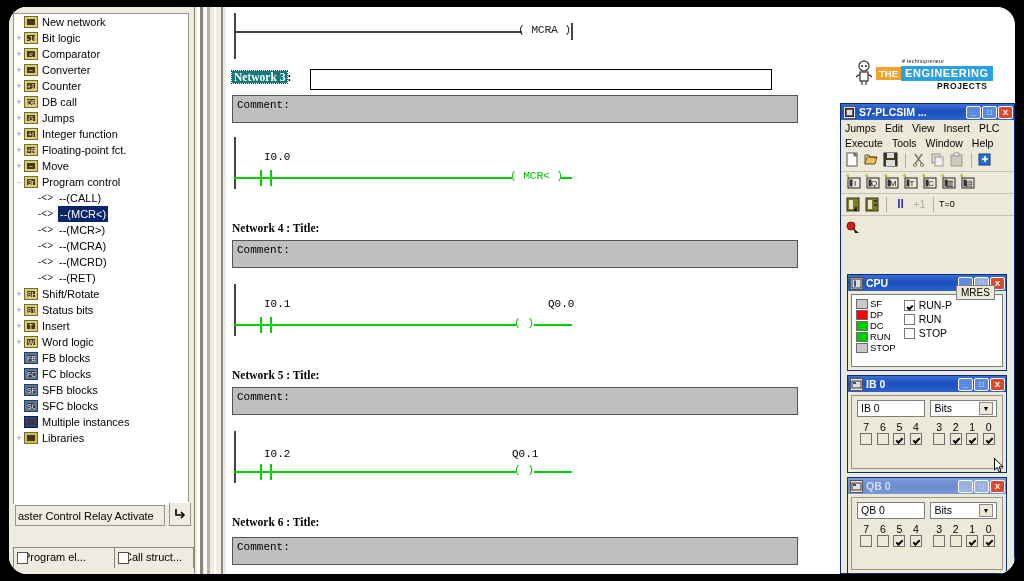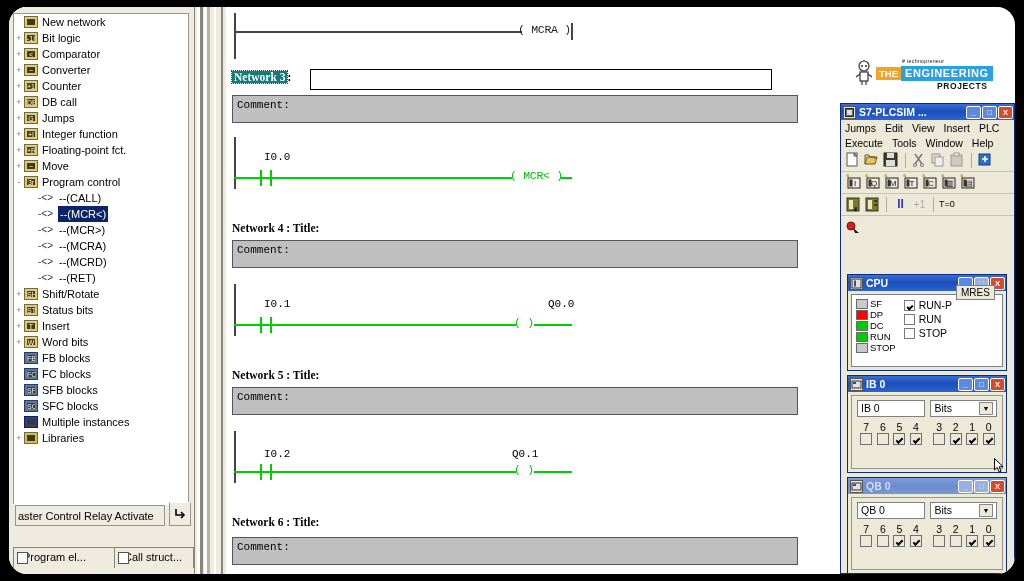--- a/index.html
+++ b/index.html
@@ -292,21 +292,21 @@
             <span class="tico">
               <i>T</i>
             </span>
             <span class="tlabel">Insert</span>
           </div>
           <div class="trow">
             <span class="expand">+</span>
             <span class="tico">
               <i>W</i>
             </span>
-            <span class="tlabel">Word bits</span>
+            <span class="tlabel">Word logic</span>
           </div>
           <div class="trow">
             <span class="expand"></span>
             <span class="tico blue">
               <i>FB</i>
             </span>
             <span class="tlabel">FB blocks</span>
           </div>
           <div class="trow">
             <span class="expand"></span>

